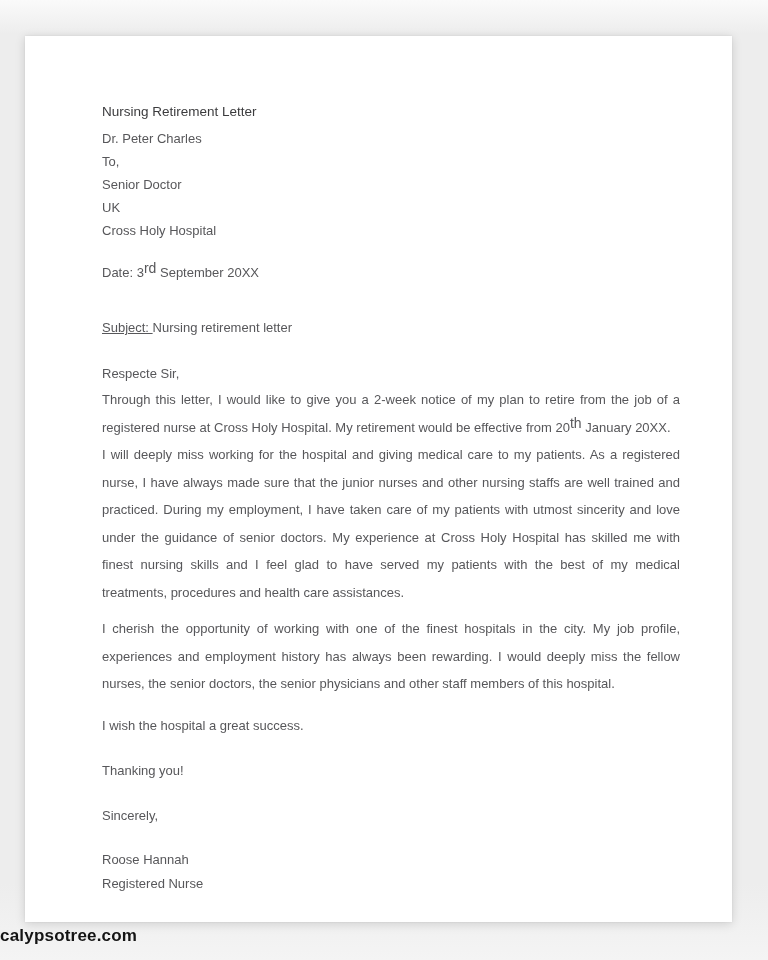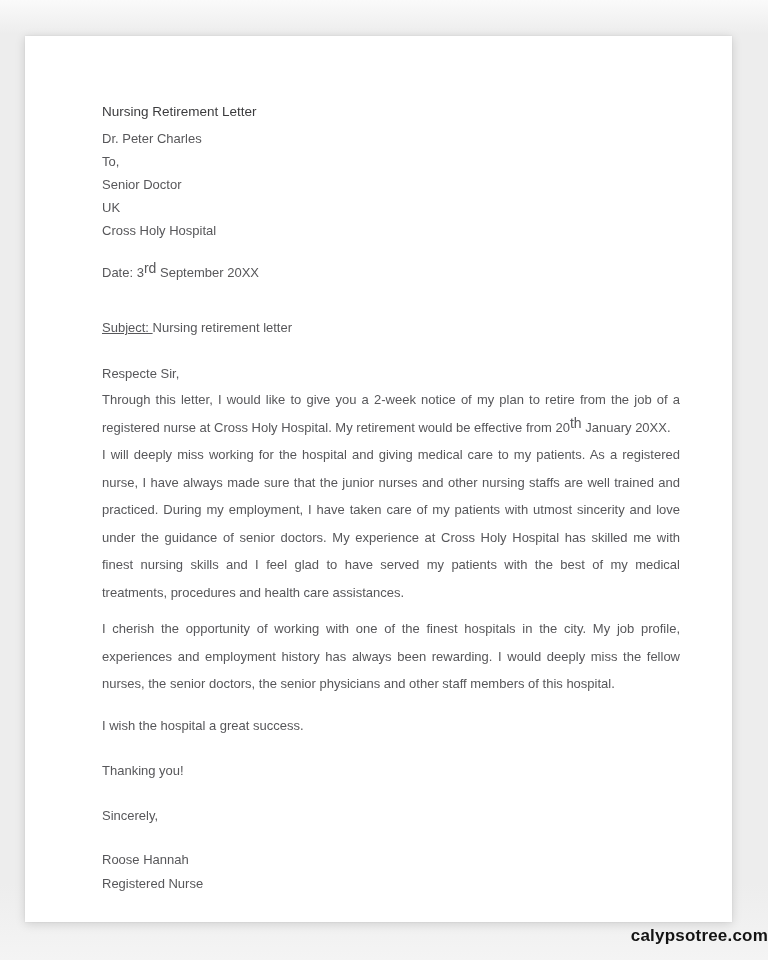--- a/index.html
+++ b/index.html
@@ -54,21 +54,21 @@
   sup {
     font-size: 14px;
     line-height: 0;
     vertical-align: 4px;
   }
   .footer {
     position: absolute;
     left: 0;
     right: 0;
     top: 926px;
-    text-align: right;
+    text-align: left;
   }
   .footer span {
     font-weight: bold;
     font-size: 17px;
     color: #141414;
     letter-spacing: 0.2px;
   }
 </style>
 </head>
 <body>

